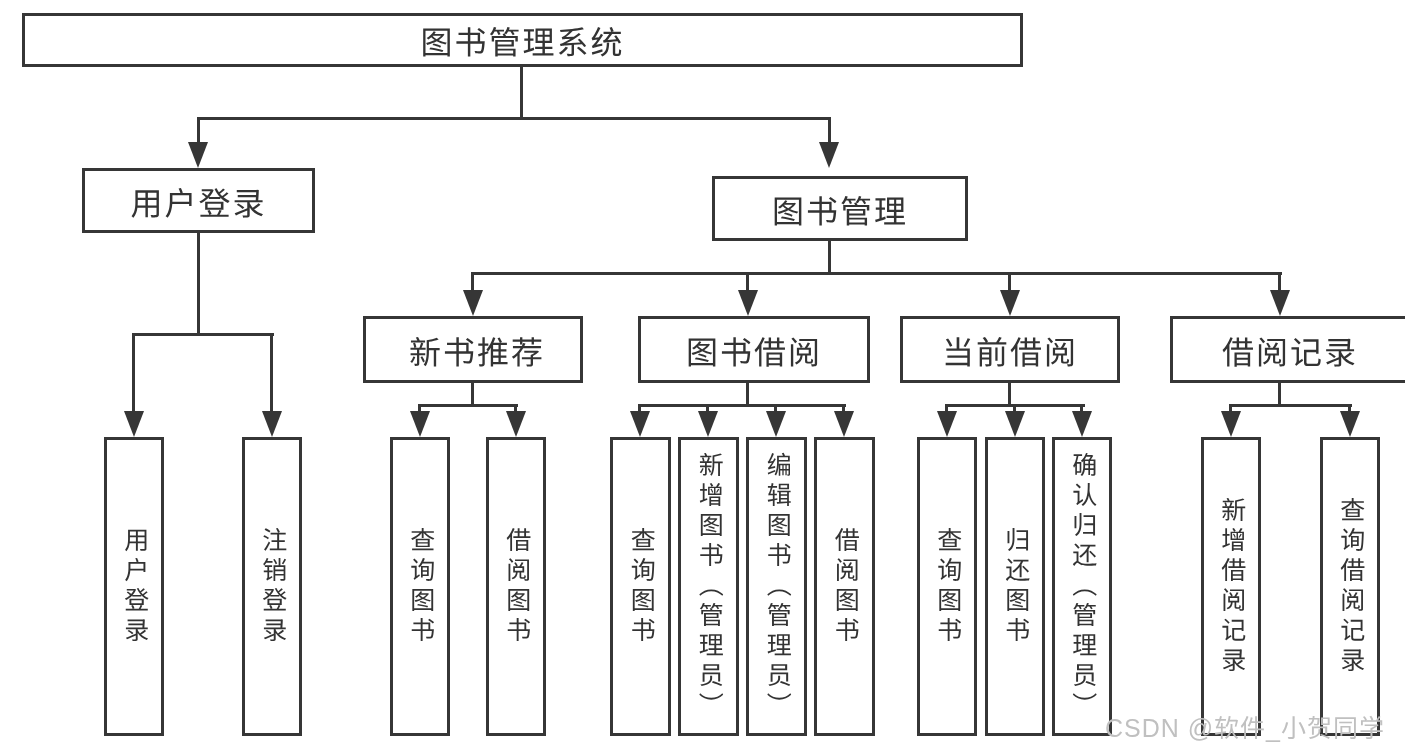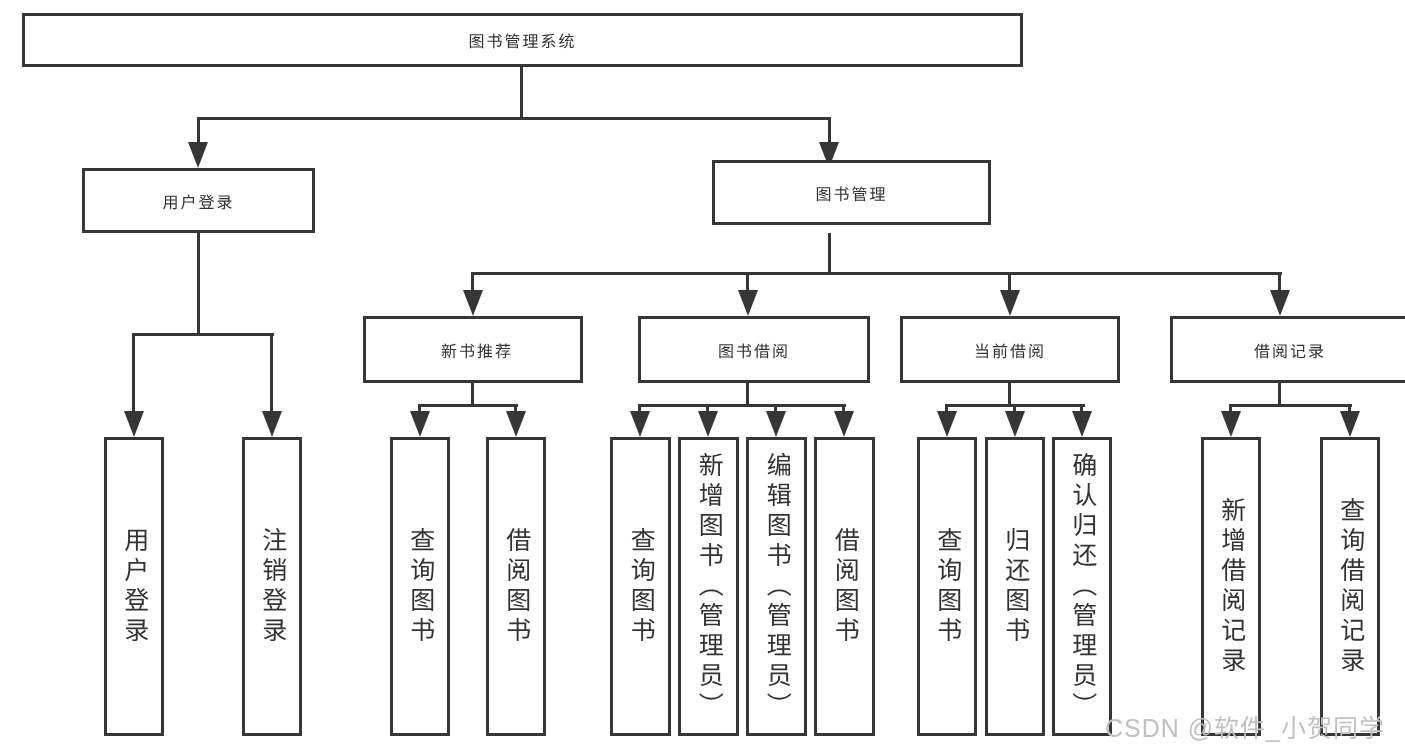--- a/index.html
+++ b/index.html
@@ -1,20 +1,20 @@
 <!DOCTYPE html>
 <html lang="zh-CN"><head>
 <meta charset="utf-8">
 <style>
   html,body{margin:0;padding:0;background:#fff;}
   .stage{position:relative;width:1405px;height:747px;background:#ffffff;
          font-family:"Liberation Sans",sans-serif;overflow:hidden;}
   .box{position:absolute;box-sizing:border-box;background:#ffffff;
        border:3px solid #363636;display:flex;align-items:center;justify-content:center;
-       color:#333333;font-size:16px;letter-spacing:2px;white-space:nowrap;z-index:2;}
+       color:#333333;font-size:32px;letter-spacing:2px;white-space:nowrap;z-index:2;}
   .box.v{writing-mode:vertical-rl;text-orientation:mixed;font-size:25px;
          letter-spacing:5px;white-space:normal;line-height:1.1;}
   .hl,.vl{position:absolute;background:#363636;z-index:1;}
   .hl{height:3px;}
   .vl{width:3px;}
   .ah{position:absolute;width:0;height:0;z-index:1;
       border-left:10px solid transparent;border-right:10px solid transparent;
       border-top:26px solid #363636;}
   .wm{position:absolute;right:20px;bottom:3px;color:#c0c0c0;font-size:25px;
       letter-spacing:1px;z-index:5;}
@@ -77,21 +77,21 @@
   <div class="vl" style="left:1080px;top:404px;height:16px;"></div>
   <div class="ah" style="left:1072px;top:411px;"></div>
   <div class="vl" style="left:1229px;top:404px;height:16px;"></div>
   <div class="ah" style="left:1221px;top:411px;"></div>
   <div class="vl" style="left:1348px;top:404px;height:16px;"></div>
   <div class="ah" style="left:1340px;top:411px;"></div>
 
   <div class="box" style="left:22px;top:13px;width:1001px;height:54px;">图书管理系统</div>
 
   <div class="box" style="left:82px;top:168px;width:233px;height:65px;">用户登录</div>
-  <div class="box" style="left:712px;top:160px;width:279px;height:65px;">图书管理</div>
+  <div class="box" style="left:712px;top:176px;width:256px;height:65px;">图书管理</div>
 
   <div class="box" style="left:363px;top:316px;width:220px;height:67px;padding-left:8px;">新书推荐</div>
   <div class="box" style="left:638px;top:316px;width:232px;height:67px;">图书借阅</div>
   <div class="box" style="left:900px;top:316px;width:220px;height:67px;">当前借阅</div>
   <div class="box" style="left:1170px;top:316px;width:240px;height:67px;">借阅记录</div>
 
   <div class="box v" style="left:104px;top:437px;width:60px;height:299px;">用户登录</div>
   <div class="box v" style="left:242px;top:437px;width:60px;height:299px;">注销登录</div>
 
   <div class="box v" style="left:390px;top:437px;width:60px;height:299px;">查询图书</div>

